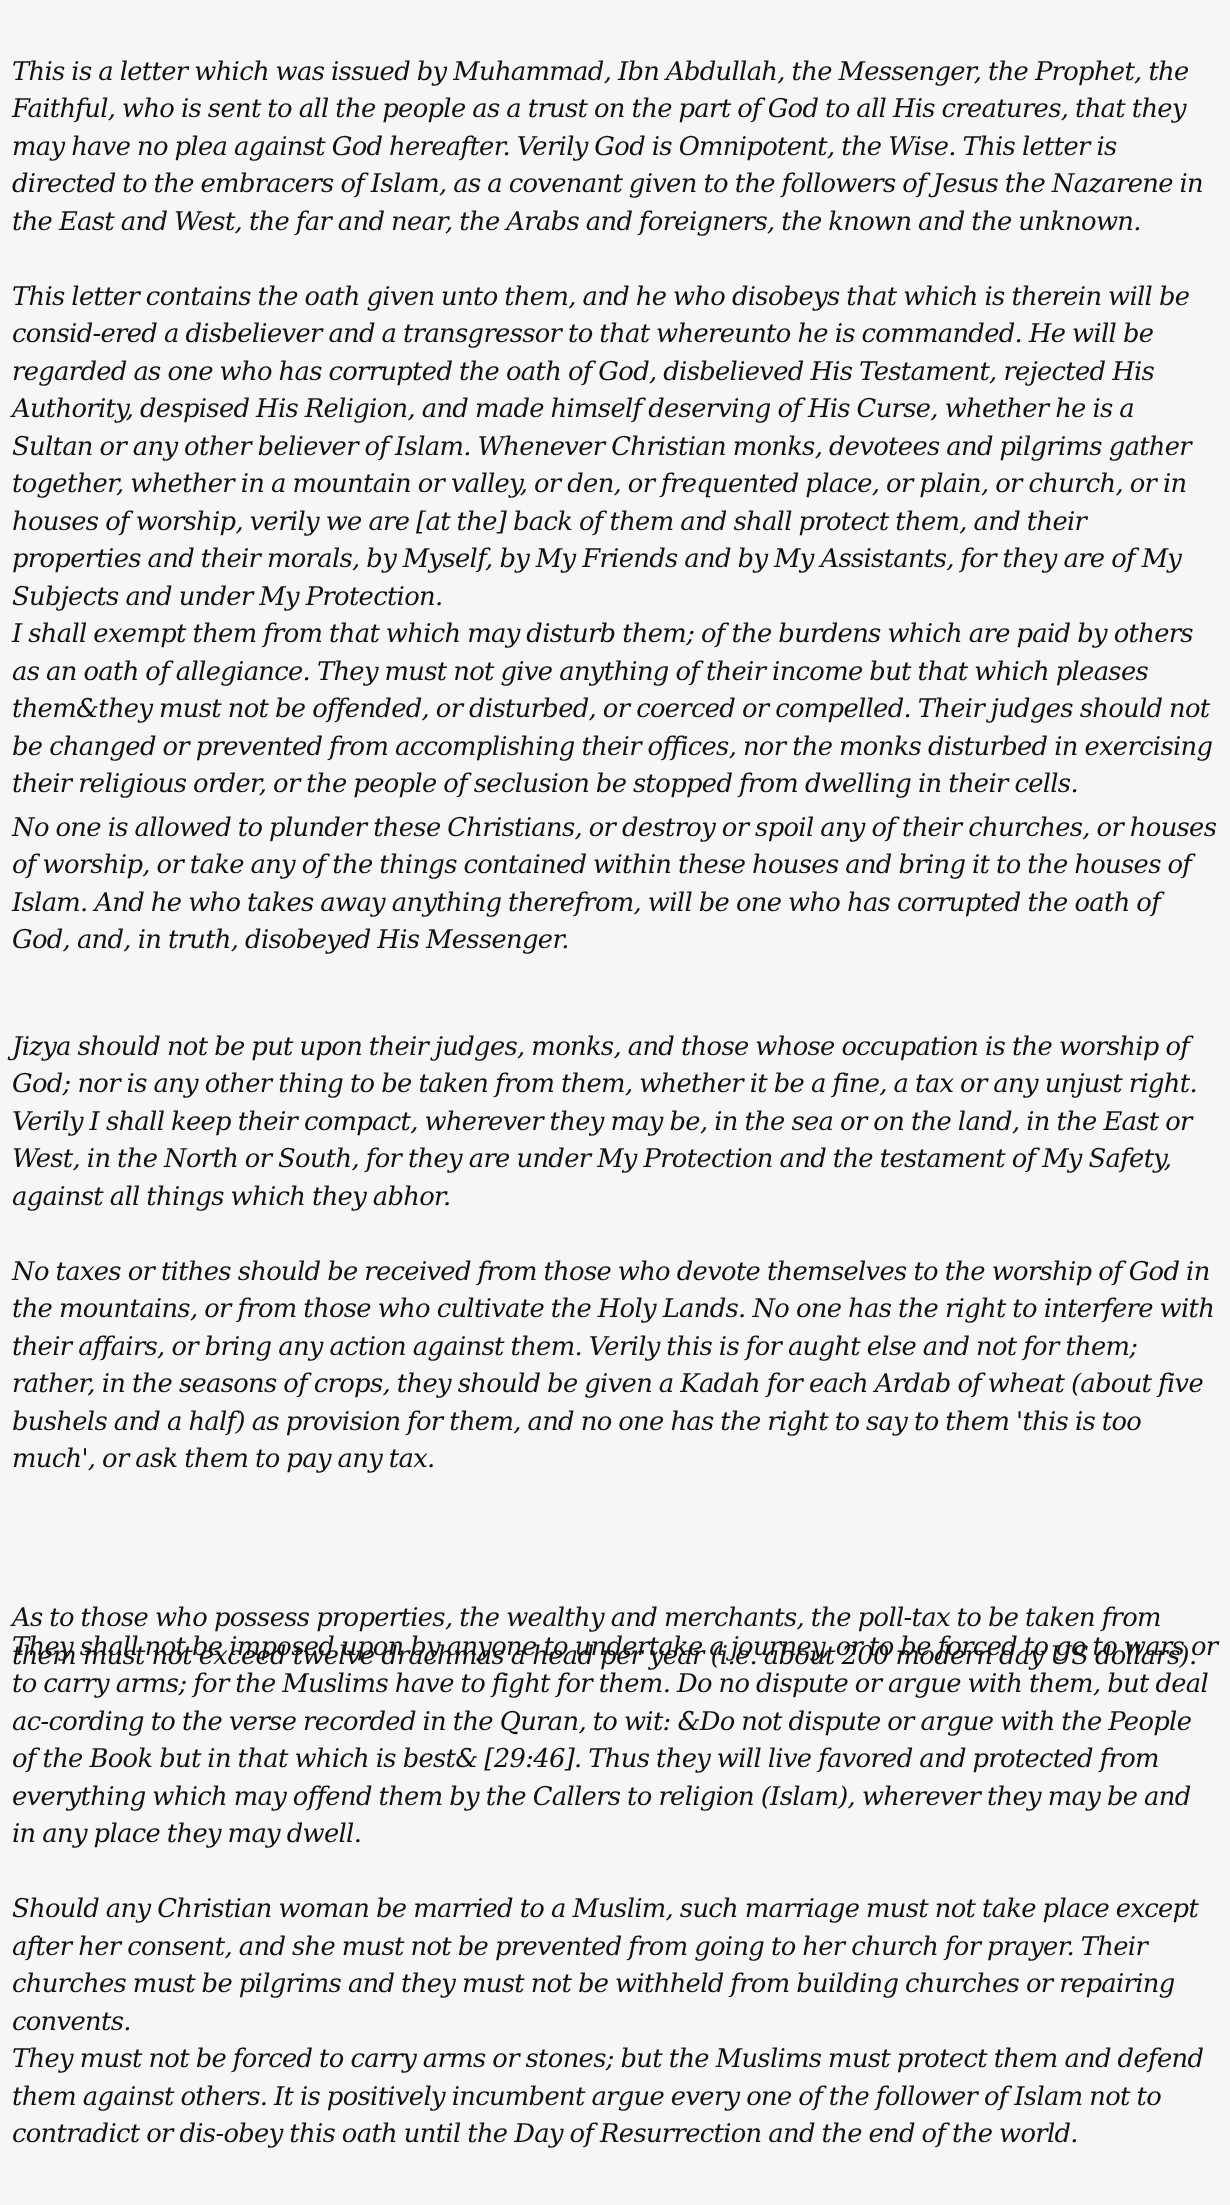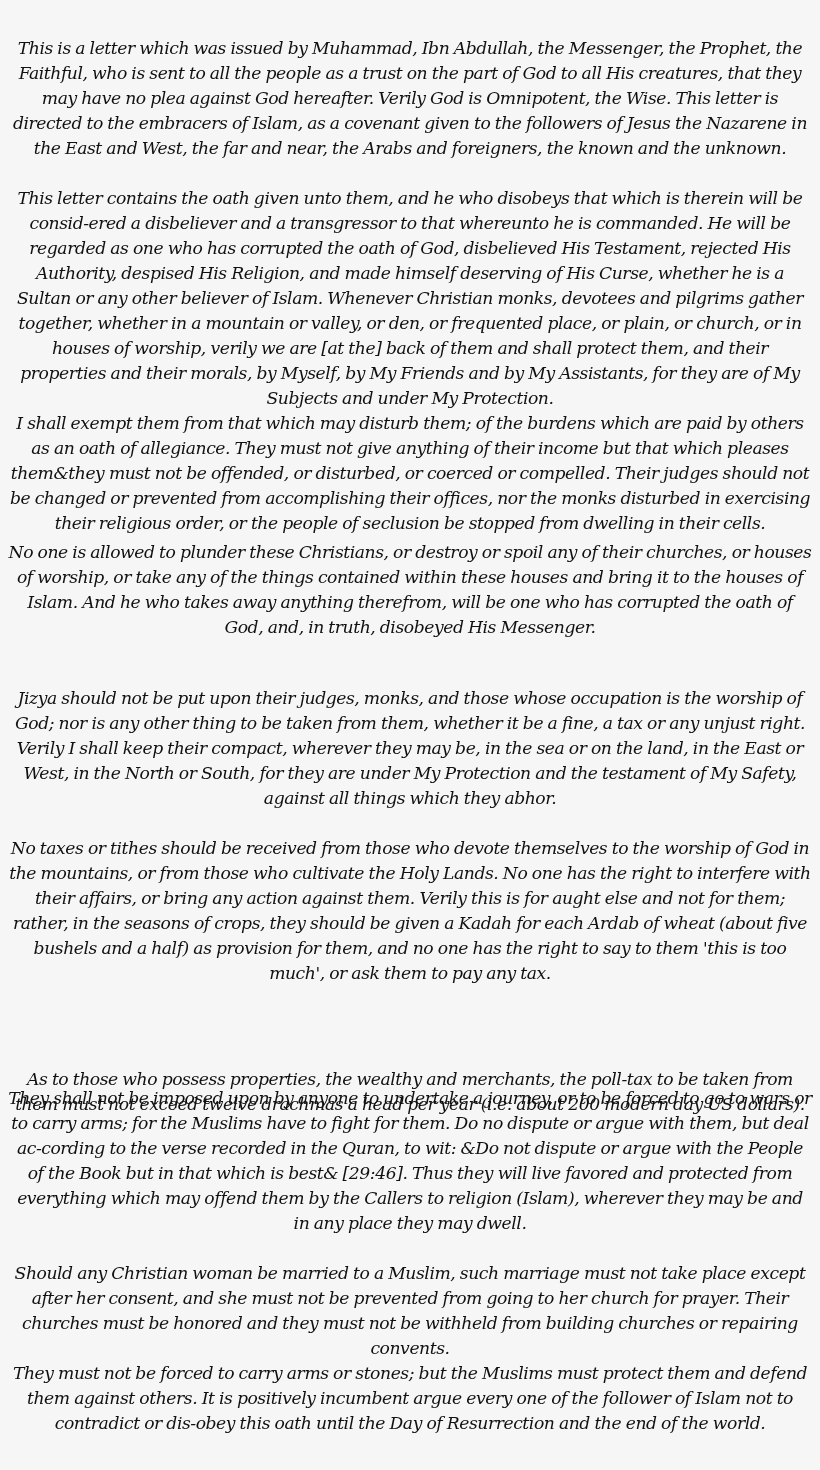--- a/index.html
+++ b/index.html
@@ -17,21 +17,21 @@
       position: absolute;
       left: 0;
       top: 0;
       width: 820px;
     }
     .para {
       position: absolute;
       left: 8px;
       width: 804px;
       margin: 0;
-      text-align: center;
+      text-align: left;
       font-family: "DejaVu Serif", "Liberation Serif", serif;
       font-style: italic;
       font-size: 17.2px;
       line-height: 25px;
       color: #111111;
       letter-spacing: -0.45px;
       word-spacing: -0.5px;
     }
   </style>
 </head>
@@ -39,15 +39,15 @@
 
 <div class="doc">
   <p class="para" style="top:36px">This is a letter which was issued by Muhammad, Ibn Abdullah, the Messenger, the Prophet, the Faithful, who is sent to all the people as a trust on the part of God to all His creatures, that they may have no plea against God hereafter.  Verily God is Omnipotent, the  Wise. This letter is directed to the embracers of Islam, as a covenant given to the followers of Jesus the Nazarene in the East and  West, the far and near, the Arabs and foreigners, the known and the unknown.</p>
   <p class="para" style="top:186px">This letter contains the oath given unto them, and he who disobeys that which is therein will be consid-ered a disbeliever and a transgressor to that whereunto he is commanded. He will be regarded as one who has corrupted the oath of God, disbelieved His Testament, rejected His Authority, despised His Religion, and made himself deserving of His Curse, whether he is a Sultan or any other believer of Islam.  Whenever Christian monks, devotees and pilgrims gather together, whether in a mountain or valley, or den, or frequented place, or plain, or church, or in houses of worship, verily we are [at the] back of them and shall protect them, and their properties and their morals, by Myself, by My Friends and by My Assistants, for they are of My Subjects and under My Protection.</p>
   <p class="para" style="top:411px">I shall exempt them from that which may disturb them; of the burdens which are paid by others as an oath of allegiance. They must not give anything of their income but that which pleases them&amp;they must not be offended, or disturbed, or coerced or compelled. Their judges should not be changed or prevented from accomplishing their offices, nor the monks disturbed in exercising their religious order, or the people of seclusion be stopped from dwelling in their cells.</p>
   <p class="para" style="top:540px">No one is allowed to plunder these Christians, or destroy or spoil any of their churches, or houses of worship, or take any of the things contained within these houses and bring it to the houses of Islam. And he who takes away anything therefrom, will be one who has corrupted the oath of God, and, in truth, disobeyed His Messenger.</p>
   <p class="para" style="top:686px">Jizya should not be put upon their judges, monks, and those whose occupation is the worship of God; nor is any other thing to be taken from them, whether it be a fine, a tax or any unjust right.  Verily I shall keep their compact, wherever they may be, in the sea or on the land, in the East or  West, in the North or South, for they are under My Protection and the testament of My Safety, against all things which they abhor.</p>
   <p class="para" style="top:836px">No taxes or tithes should be received from those who devote themselves to the worship of God in the mountains, or from those who cultivate the Holy Lands. No one has the right to interfere with their affairs, or bring any action against them.  Verily this is for aught else and not for them; rather, in the seasons of crops, they should be given a Kadah for each Ardab of wheat (about five bushels and a half) as provision for them, and no one has the right to say to them 'this is too much', or ask them to pay any tax.</p>
   <p class="para" style="top:1067px">As to those who possess properties, the wealthy and merchants, the poll-tax to be taken from them must not exceed twelve drachmas a head per year (i.e. about 200 modern day US dollars).</p>
   <p class="para" style="top:1086px">They shall not be imposed upon by anyone to undertake a journey, or to be forced to go to wars or to carry arms; for the Muslims have to fight for them. Do no dispute or argue with them, but deal ac-cording to the verse recorded in the Quran, to wit: &amp;Do not dispute or argue with the People of the Book but in that which is best&amp; [29:46]. Thus they will live favored and protected from everything which may offend them by the Callers to religion (Islam), wherever they may be and in any place they may dwell.</p>
-  <p class="para" style="top:1261px">Should any Christian woman be married to a Muslim, such marriage must not take place except after her consent, and she must not be prevented from going to her church for prayer. Their churches must be honored and they must not be withheld from building churches or repairing convents.</p>
+  <p class="para" style="top:1261px">Should any Christian woman be married to a Muslim, such marriage must not take place except after her consent, and she must not be prevented from going to her church for prayer. Their churches must be pilgrims and they must not be withheld from building churches or repairing convents.</p>
   <p class="para" style="top:1361px">They must not be forced to carry arms or stones; but the Muslims must protect them and defend them against others. It is positively incumbent argue every one of the follower of Islam not to contradict or dis-obey this oath until the Day of Resurrection and the end of the world.</p>
 </div>
 
 </body></html>

